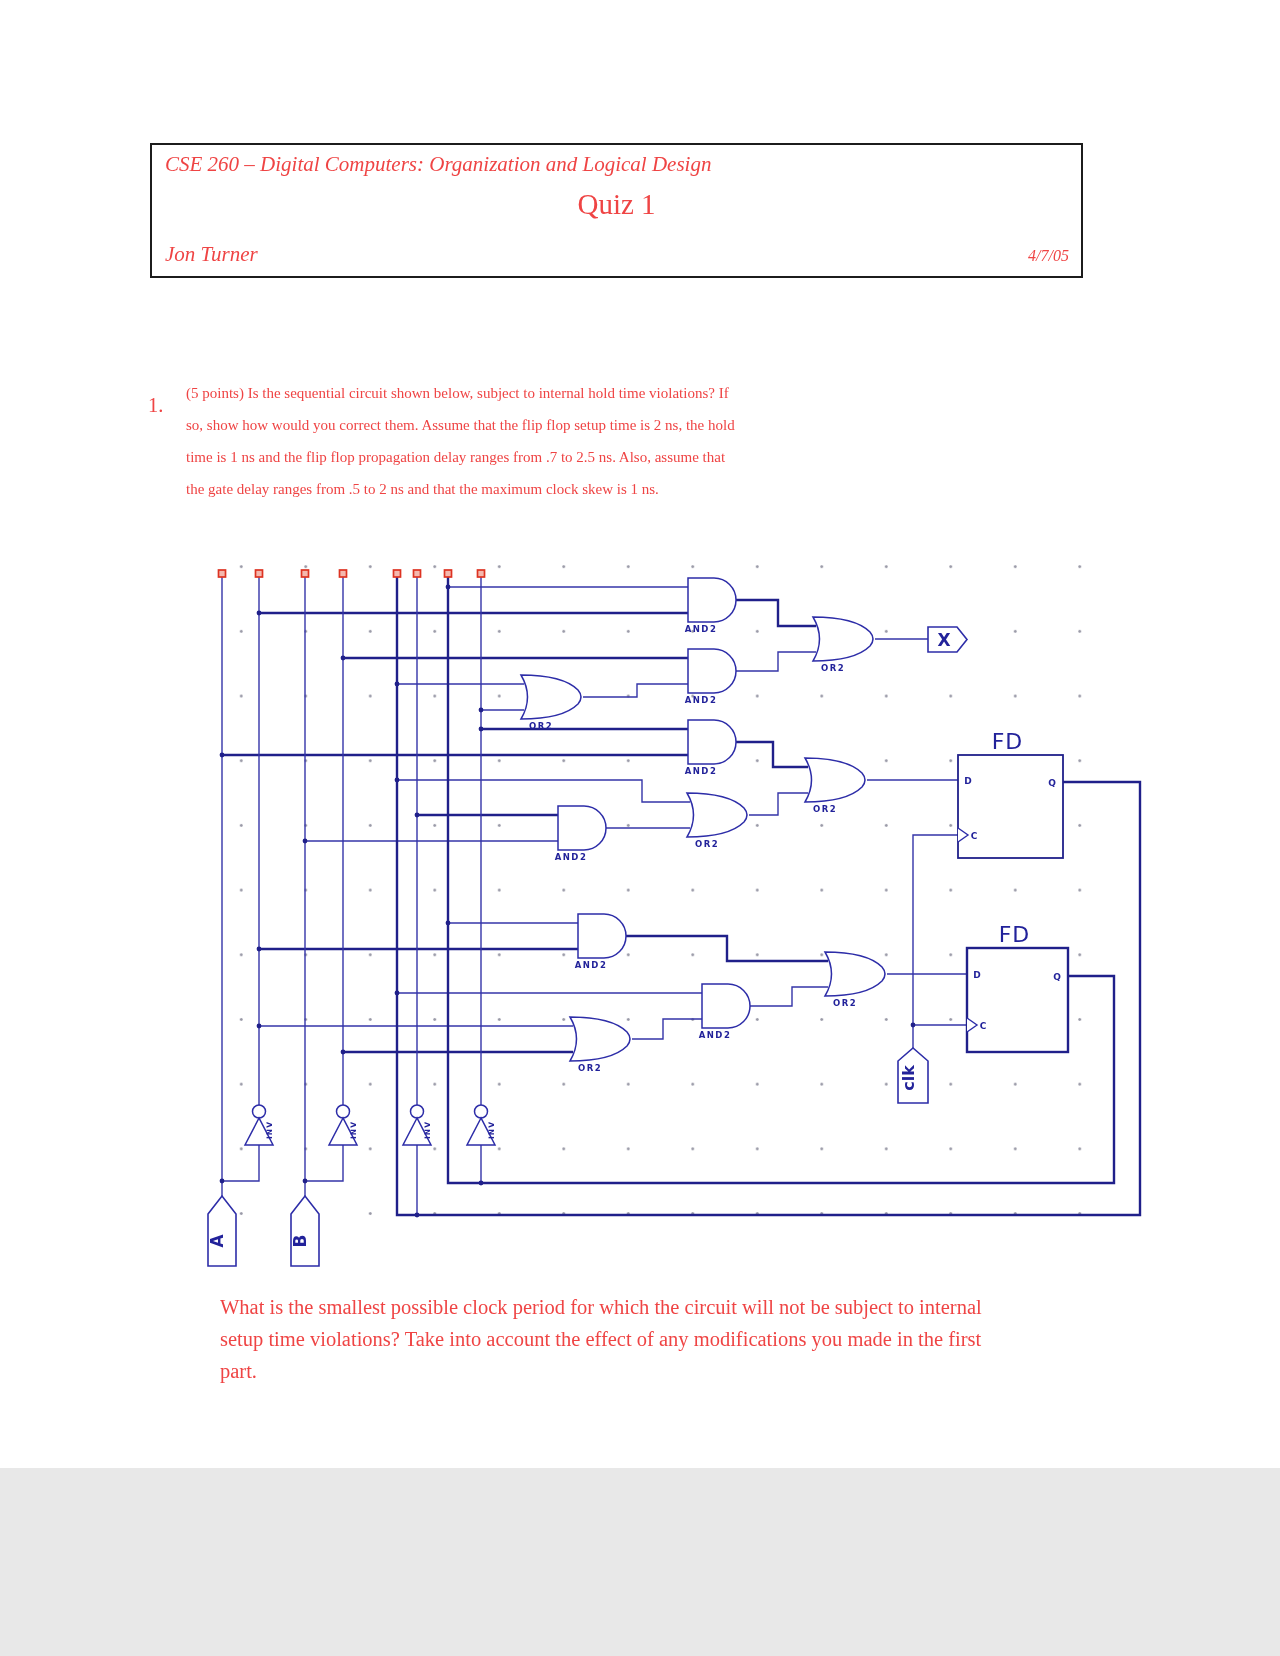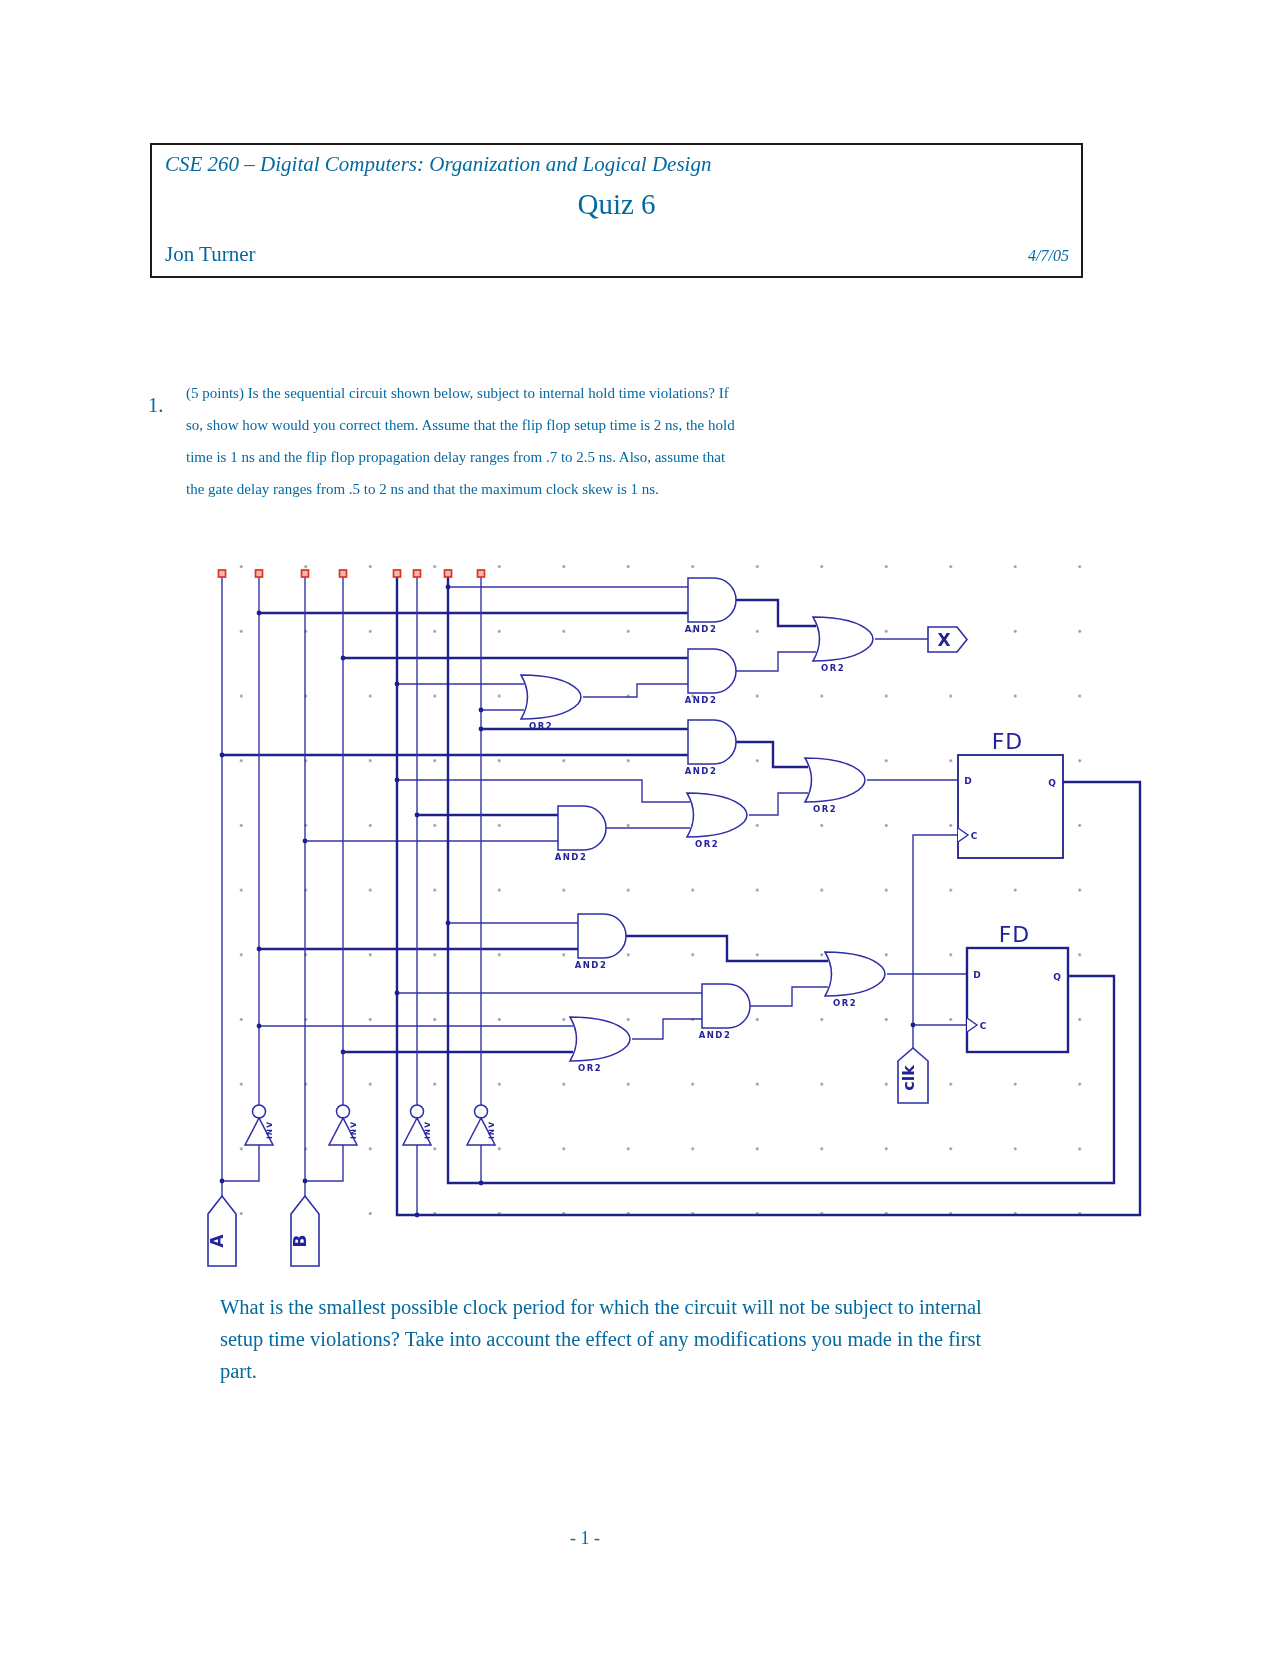--- a/index.html
+++ b/index.html
@@ -1,41 +1,41 @@
 <!DOCTYPE html>
 <html><head>
 <meta charset="utf-8">
 <style>
   html,body{margin:0;padding:0;background:#e8e8e8;}
-  .page{position:relative;width:1280px;height:1656px;background:#ffffff;margin:0 auto;
-        font-family:"Liberation Serif", serif;color:#0369a1;overflow:hidden;}
+  .page{position:relative;width:1280px;height:1468px;background:#ffffff;margin:0 auto;
+        font-family:"Liberation Serif", serif;color:#ef4444;overflow:hidden;}
   .hdr-box{position:absolute;left:150px;top:143px;width:933px;height:135px;
            border:2px solid #1c1c1c;box-sizing:border-box;}
   .hdr-course{position:absolute;left:13px;top:7px;font-style:italic;font-size:21px;white-space:pre;}
   .hdr-quiz{position:absolute;left:0;top:43px;width:100%;text-align:center;font-size:29px;white-space:pre;}
-  .hdr-author{position:absolute;left:13px;bottom:9px;font-size:21px;white-space:pre;}
+  .hdr-author{position:absolute;left:13px;bottom:9px;font-style:italic;font-size:21px;white-space:pre;}
   .hdr-date{position:absolute;right:12px;bottom:11px;font-style:italic;font-size:16px;white-space:pre;}
   .q-num{position:absolute;left:148px;top:394px;font-size:20.5px;}
   .q-text{position:absolute;left:186px;top:377px;font-size:15px;line-height:32px;white-space:pre;}
   .f-text{position:absolute;left:186px;top:1291px;font-size:20.5px;line-height:32px;white-space:pre;margin-left:34px;}
   .page-num{position:absolute;left:490px;top:1528px;width:190px;text-align:center;font-size:18px;white-space:pre;}
   .grid-dots{position:absolute;left:195px;top:556px;width:900px;height:692px;
              background-image:radial-gradient(circle, rgba(70,70,95,.55) 1px, transparent 1.7px);
              background-size:64.5px 64.7px;background-position:14px 43px;}
   svg.schem{position:absolute;left:0;top:0;}
   svg.schem text{font-family:"DejaVu Sans", sans-serif;}
 </style>
 </head>
 <body>
 
 <div class="page">
 
   <div class="hdr-box">
     <div class="hdr-course">CSE 260 – Digital Computers: Organization and Logical Design</div>
-    <div class="hdr-quiz">Quiz 6</div>
+    <div class="hdr-quiz">Quiz 1</div>
     <div class="hdr-author">Jon Turner</div>
     <div class="hdr-date">4/7/05</div>
   </div>
 
   <div class="q-num">1.</div>
   <div class="q-text">(5 points) Is the sequential circuit shown below, subject to internal hold time violations? If
 so, show how would you correct them. Assume that the flip flop setup time is 2 ns, the hold
 time is 1 ns and the flip flop propagation delay ranges from .7 to 2.5 ns. Also, assume that
 the gate delay ranges from .5 to 2 ns and that the maximum clock skew is 1 ns.</div>
 

